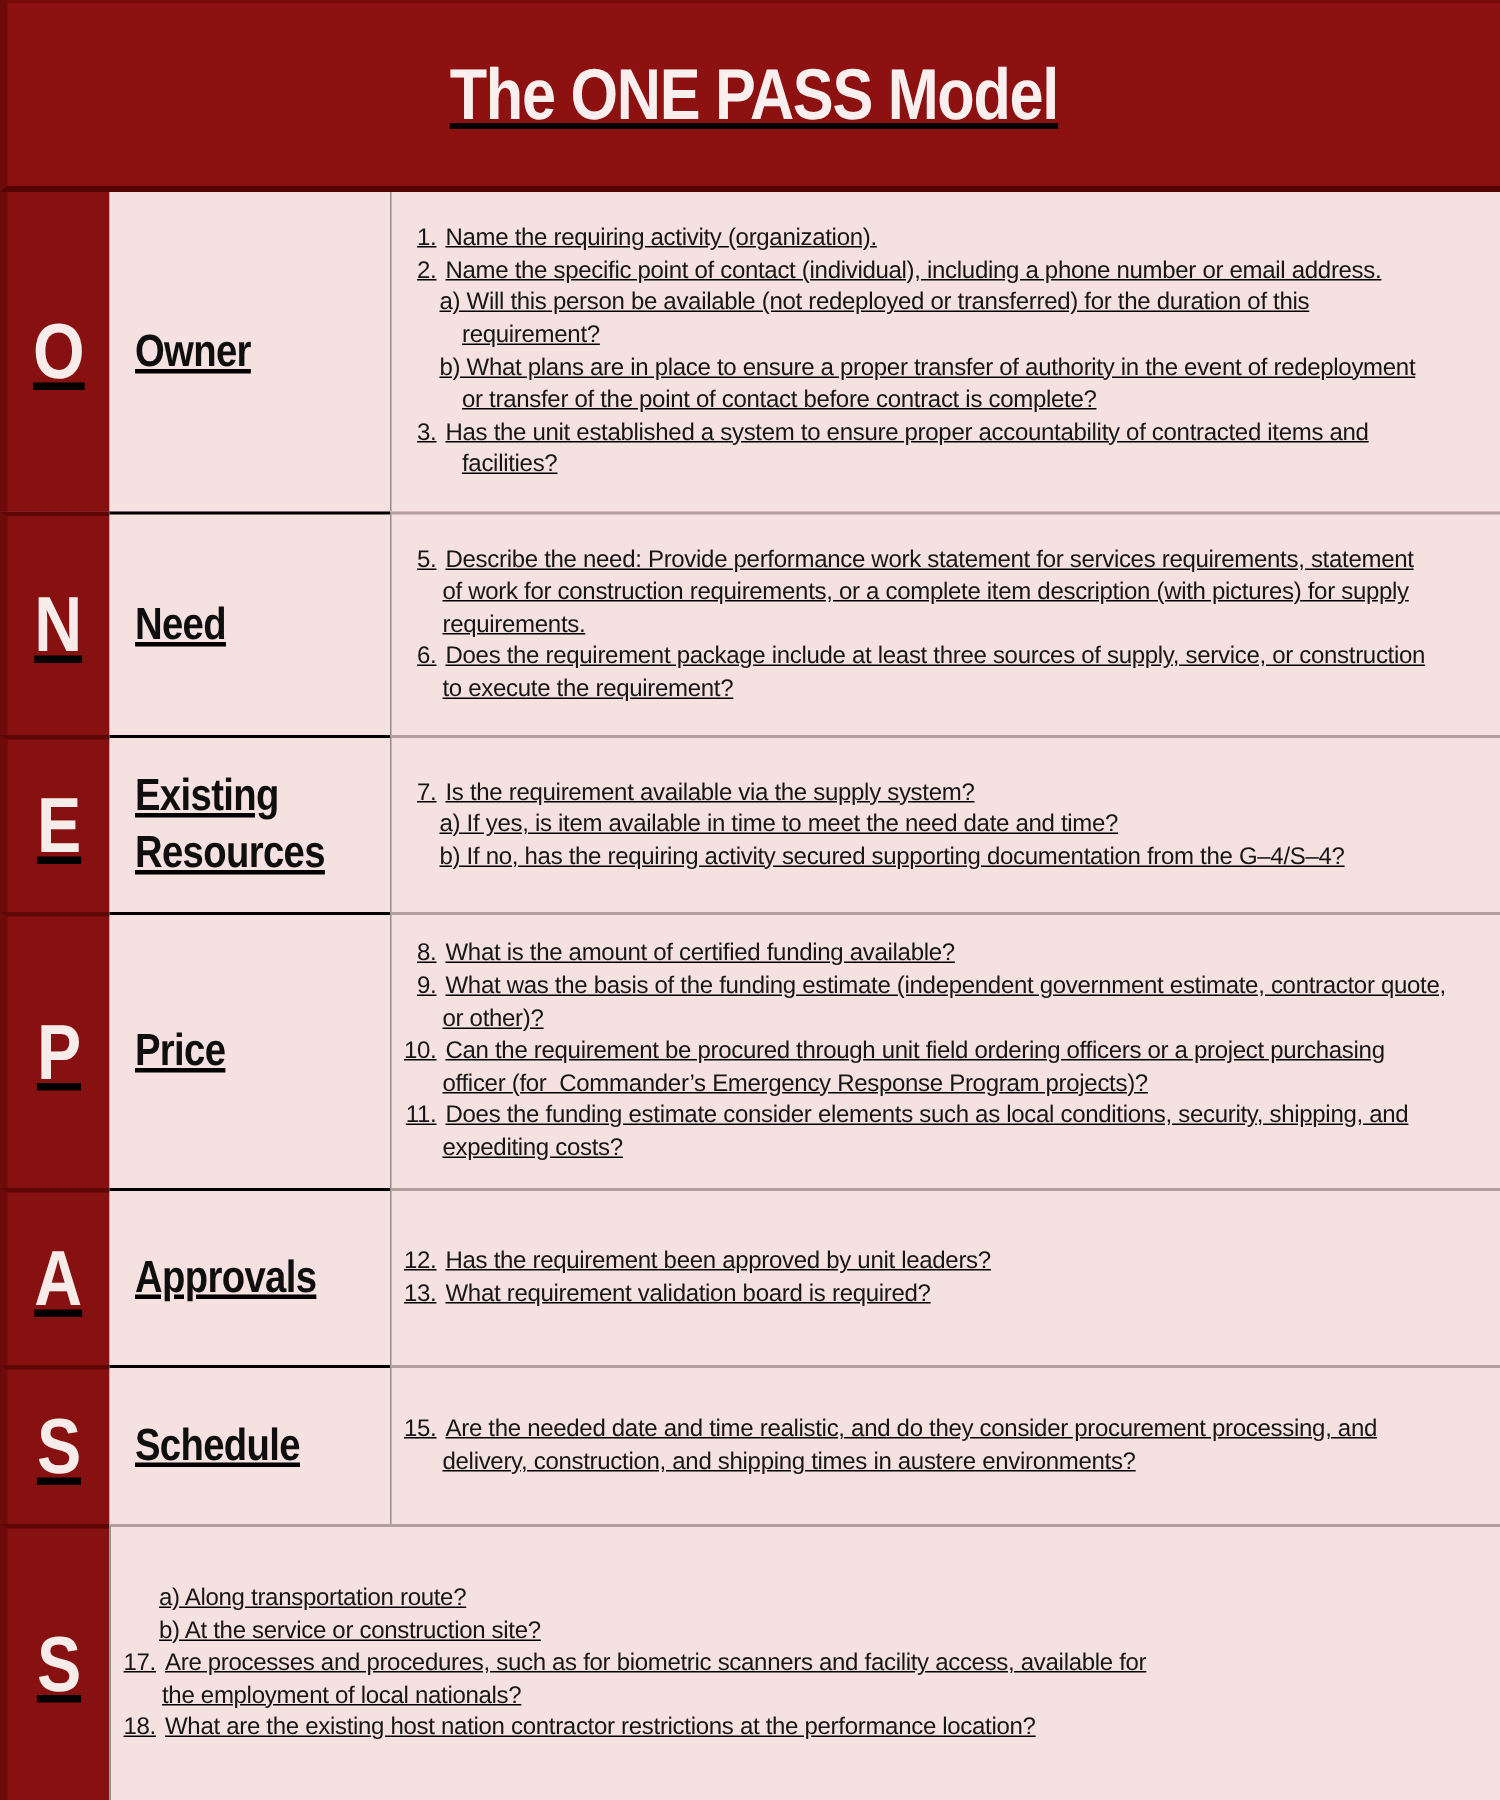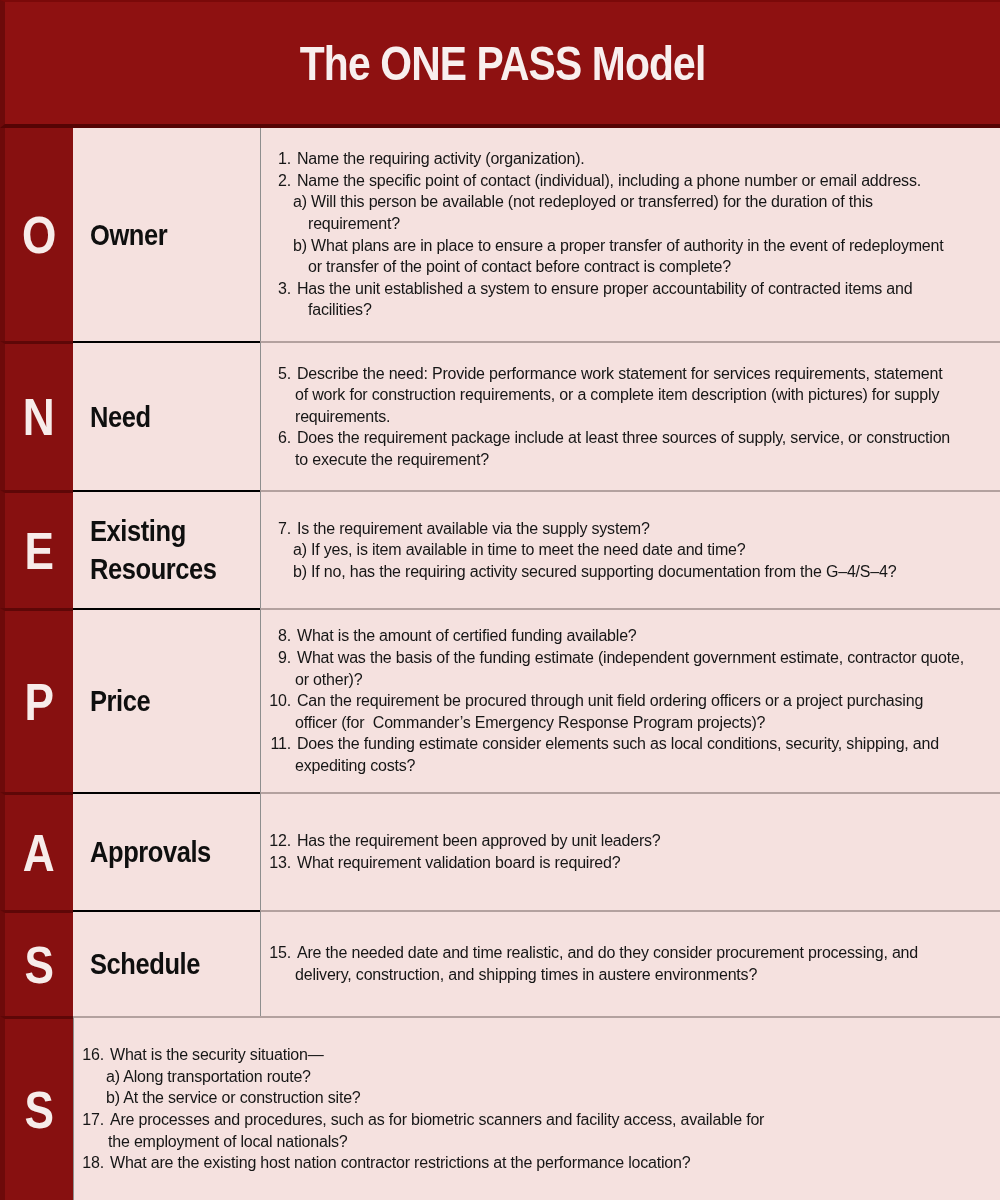--- a/index.html
+++ b/index.html
@@ -2,20 +2,21 @@
 <html><head>
 <meta charset="utf-8">
 <style>
   * { margin: 0; padding: 0; box-sizing: border-box; }
   html, body { background: #e8e4e0; }
   .page {
     width: 1000px; height: 1200px; overflow: hidden;
     font-family: "Liberation Sans", sans-serif;
     background: #f9a8d4;
     position: relative;
+    text-decoration: underline;
   }
   .hdr {
     height: 128px;
     background: #8e1111;
     border-top: 2px solid #7a0909;
     border-bottom: 4px solid #550404;
     border-left: 5px solid #6d0a0a;
     display: flex; align-items: center; justify-content: center;
   }
   .hdr h1 {
@@ -166,21 +167,20 @@
         <div class="cell-content">
           <div class="line item"><div class="num">15.</div><div class="txt">Are the needed date and time realistic, and do they consider procurement processing, and</div></div>
           <div class="line cont"><div class="txt">delivery, construction, and shipping times in austere environments?</div></div>
         </div>
       </div>
       <div class="row not-first" style="height: 184px;">
         <div class="cell-letter">
           <div class="letter">S</div>
         </div>
         <div class="cell-content">
-          <div class="line item"><div class="num">16.</div><div class="txt">What is the security situation—</div></div>
           <div class="line sub"><div class="txt">a) Along transportation route?</div></div>
           <div class="line sub"><div class="txt">b) At the service or construction site?</div></div>
           <div class="line item"><div class="num">17.</div><div class="txt">Are processes and procedures, such as for biometric scanners and facility access, available for</div></div>
           <div class="line cont"><div class="txt">the employment of local nationals?</div></div>
           <div class="line item"><div class="num">18.</div><div class="txt">What are the existing host nation contractor restrictions at the performance location?</div></div>
         </div>
       </div>
     </div>
 </div>
 

